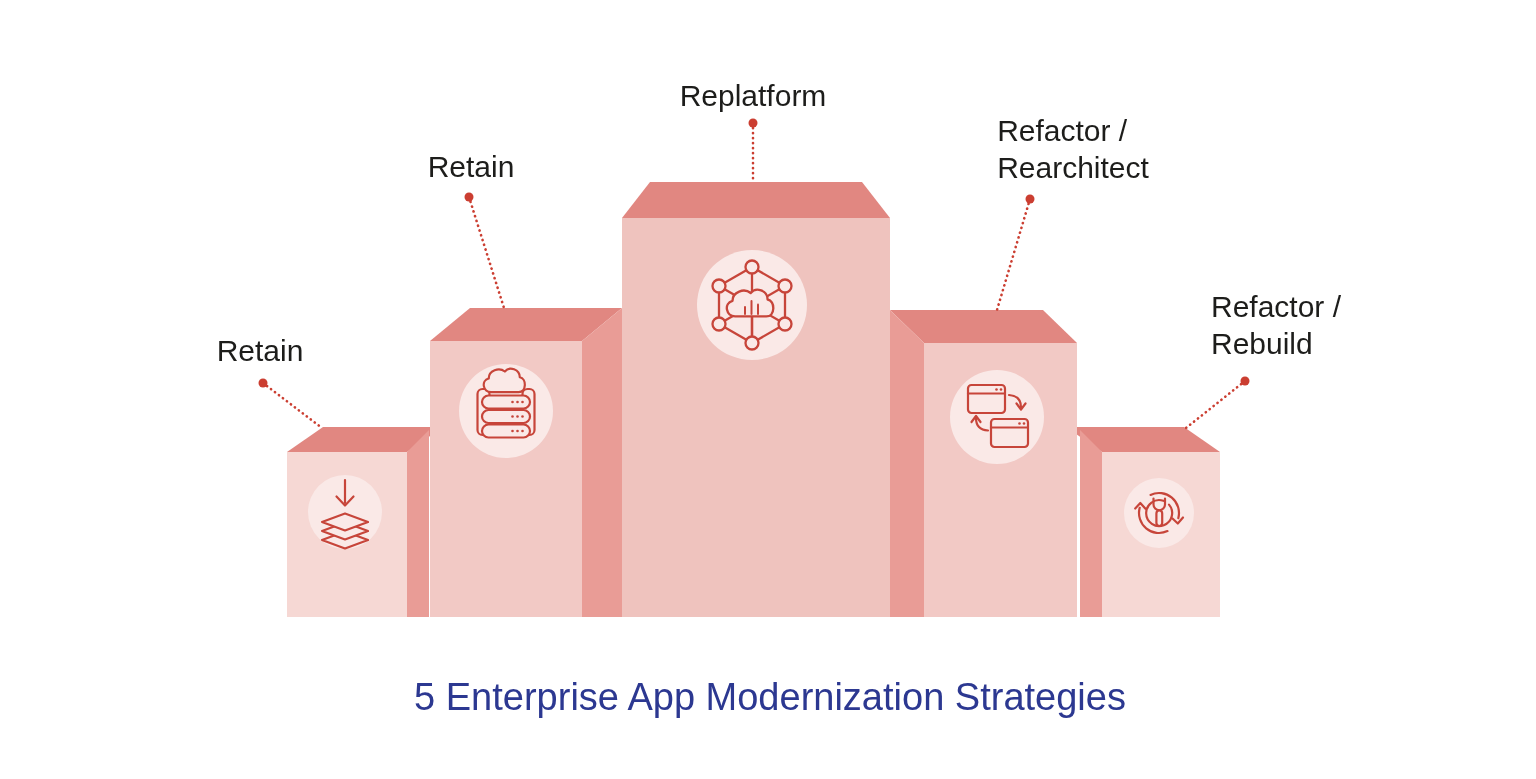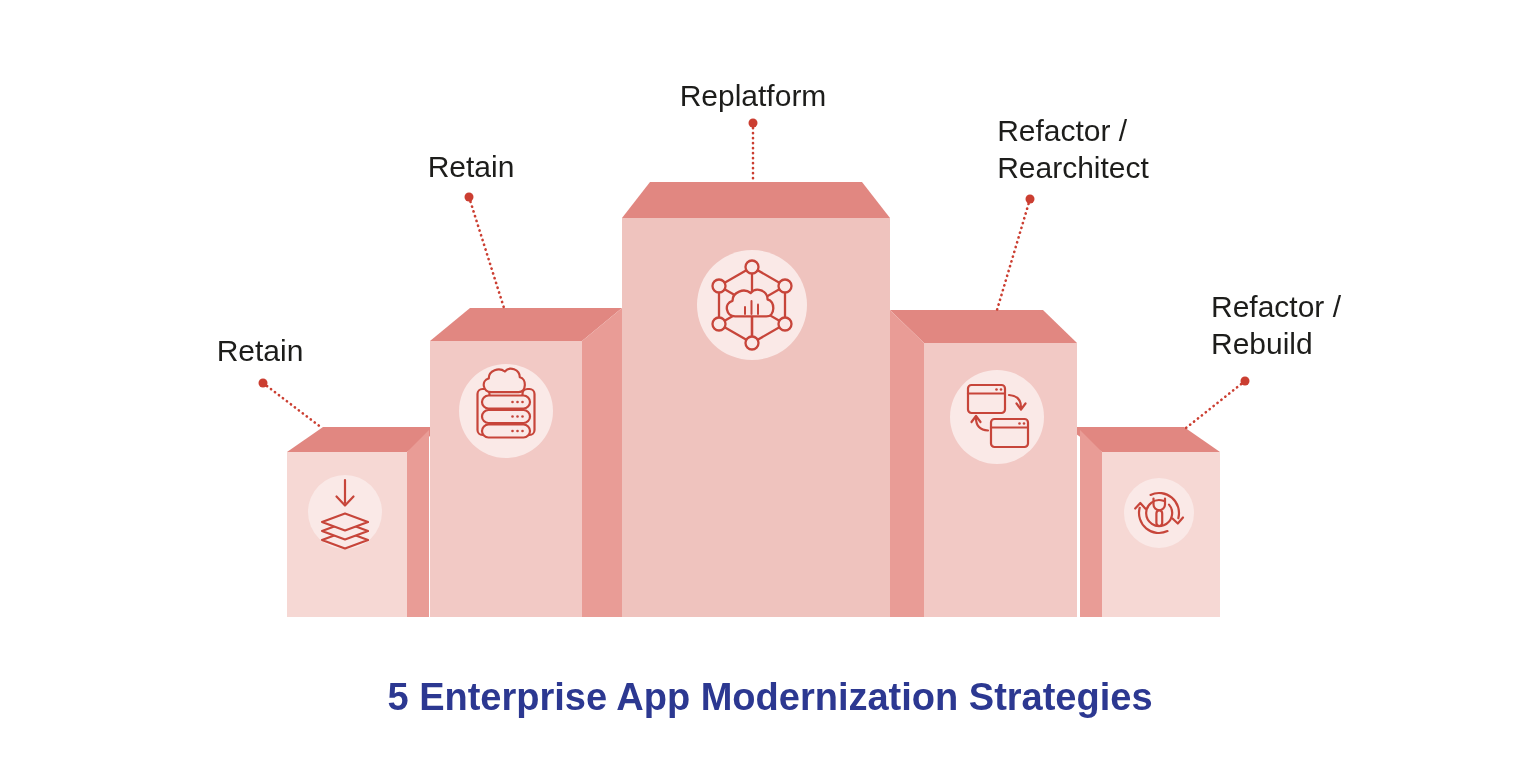--- a/index.html
+++ b/index.html
@@ -39,21 +39,21 @@
     line-height:37px;
     color:var(--label_text);
   }
   .strategy-label span{display:block;}
   .diagram-title{
     position:absolute;
     left:770px;top:697px;
     transform:translate(-50%,-50%);
     white-space:nowrap;
     font-size:38px;
-    font-weight:bold;
+    font-weight:normal;
     color:var(--title_color);
   }
 </style>
 </head>
 <body>
 
 <div id="canvas">
 
   <svg id="scene" viewBox="0 0 1536 779" aria-hidden="true">
 

